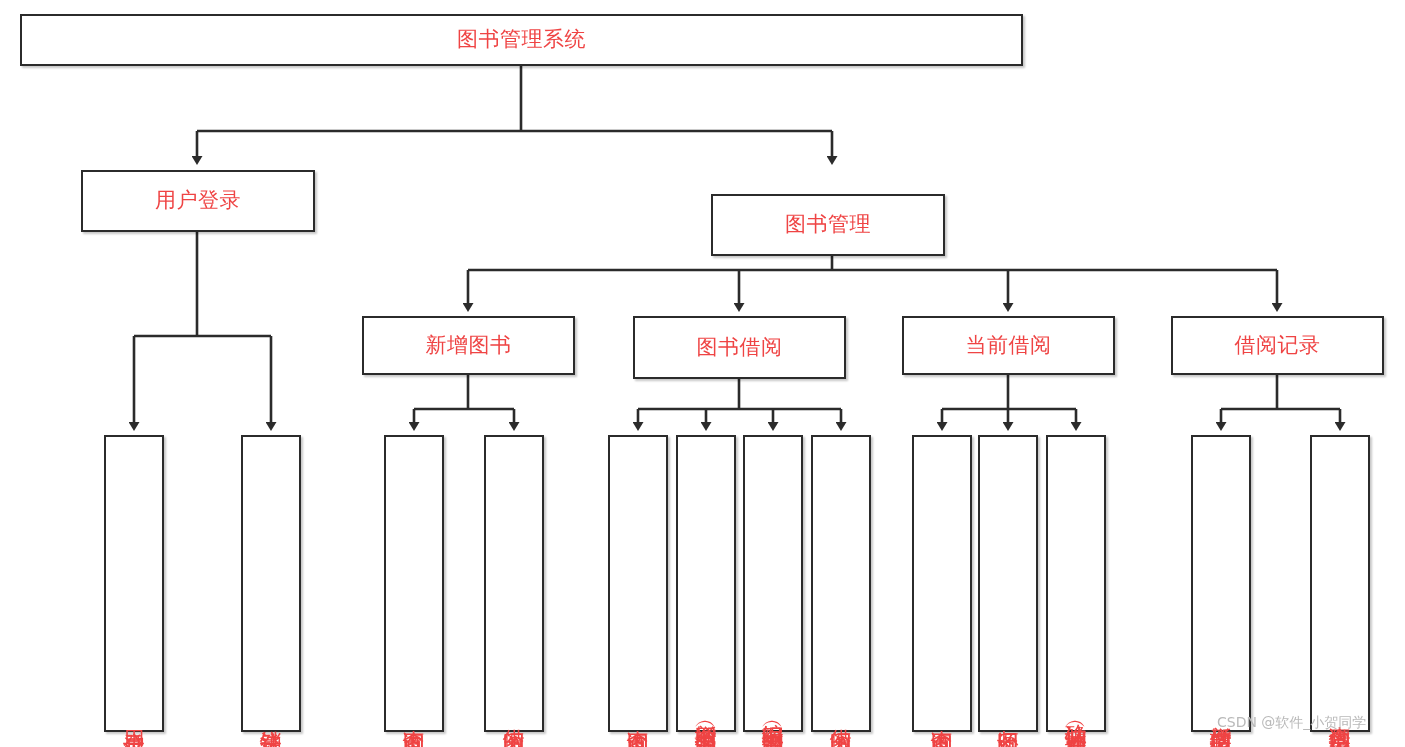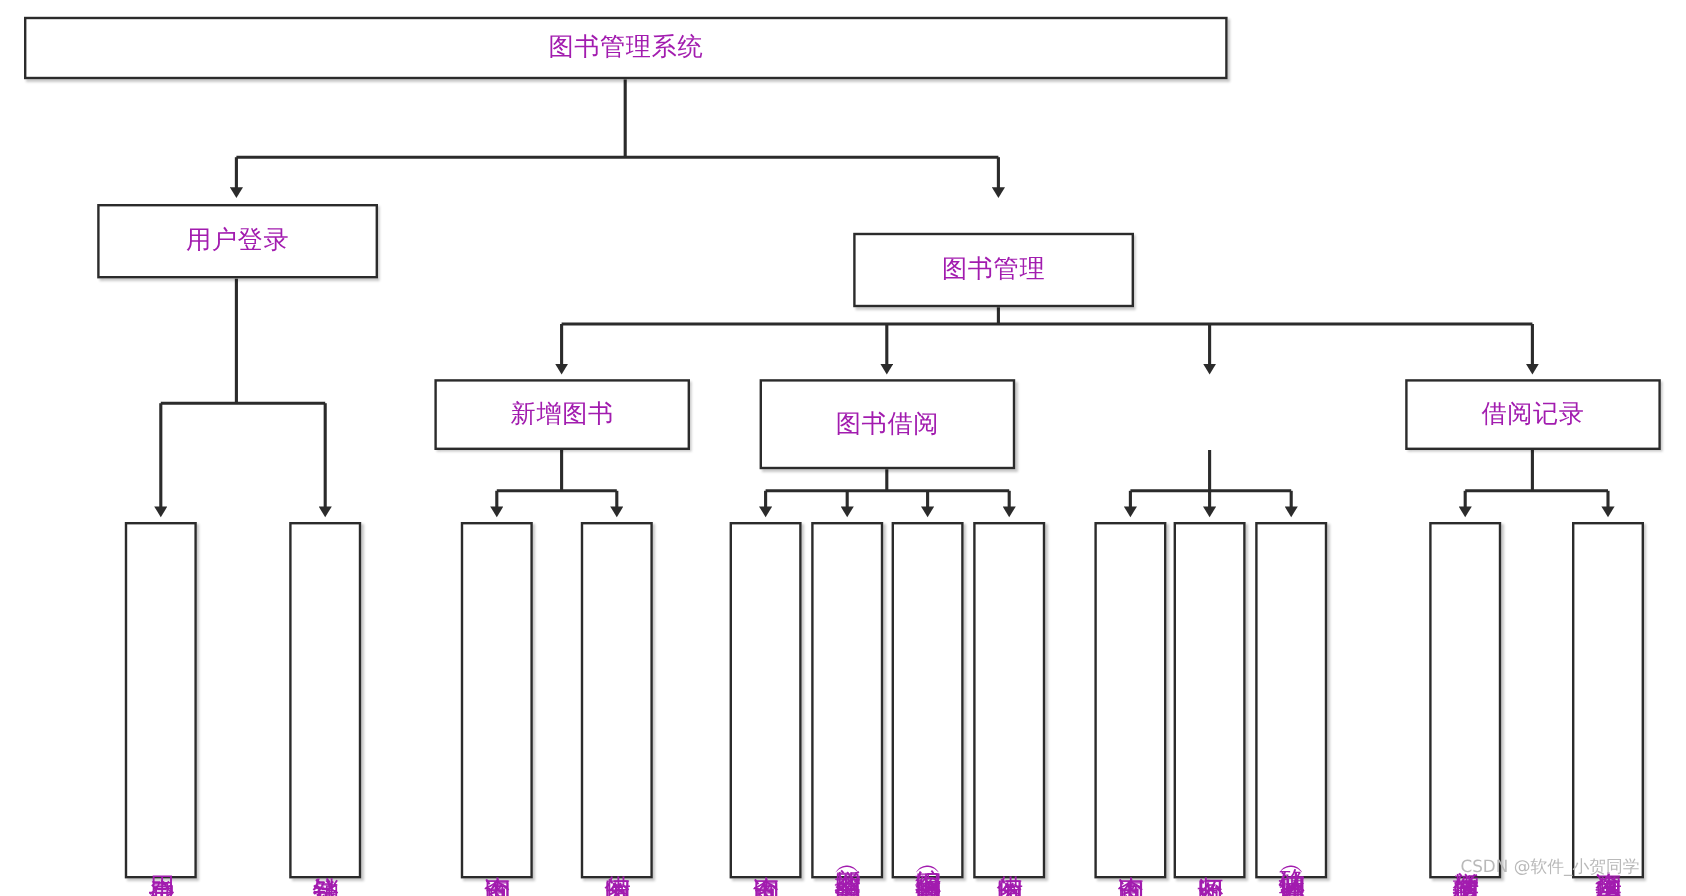--- a/index.html
+++ b/index.html
@@ -30,21 +30,21 @@
     background: #ffffff;
     border: 2px solid #2b2b2b;
     box-shadow: 2px 2px 2px rgba(0,0,0,0.22);
     display: flex;
     align-items: center;
     justify-content: center;
     z-index: 3;
   }
   .node .label {
     font-size: 21px;
-    color: #a21caf;
+    color: #ef4444;
     line-height: 1.12;
     letter-spacing: 0.5px;
     white-space: nowrap;
     text-align: center;
   }
   .node.vertical {
     align-items: flex-end;
     justify-content: center;
     padding-bottom: 2px;
   }
@@ -134,22 +134,25 @@
   <div class="node" style="left:81px; top:170px; width:234px; height:62px;">
     <span class="label">用户登录</span>
   </div>
   <div class="node" style="left:711px; top:170px; width:234px; height:62px;margin-top:24px;">
     <span class="label">图书管理</span>
   </div>
 
   <div class="node" style="left:362px; top:316px; width:213px; height:59px;">
     <span class="label">新增图书</span>
   </div>
-  <div class="node" style="left:633px; top:316px; width:213px; height:75px;">
+  <div class="node" style="left:633px; top:316px; width:213px; height:63px;">
     <span class="label">图书借阅</span>
+  </div>
+  <div class="node" style="left:902px; top:316px; width:213px; height:59px;">
+    <span class="label">当前借阅</span>
   </div>
   <div class="node" style="left:1171px; top:316px; width:213px; height:59px;">
     <span class="label">借阅记录</span>
   </div>
 
   <div class="node vertical" style="left:104px; top:435px; width:60px; height:297px;">
     <span class="label">用户登录</span>
   </div>
   <div class="node vertical" style="left:241px; top:435px; width:60px; height:297px;">
     <span class="label">注销登录</span>

